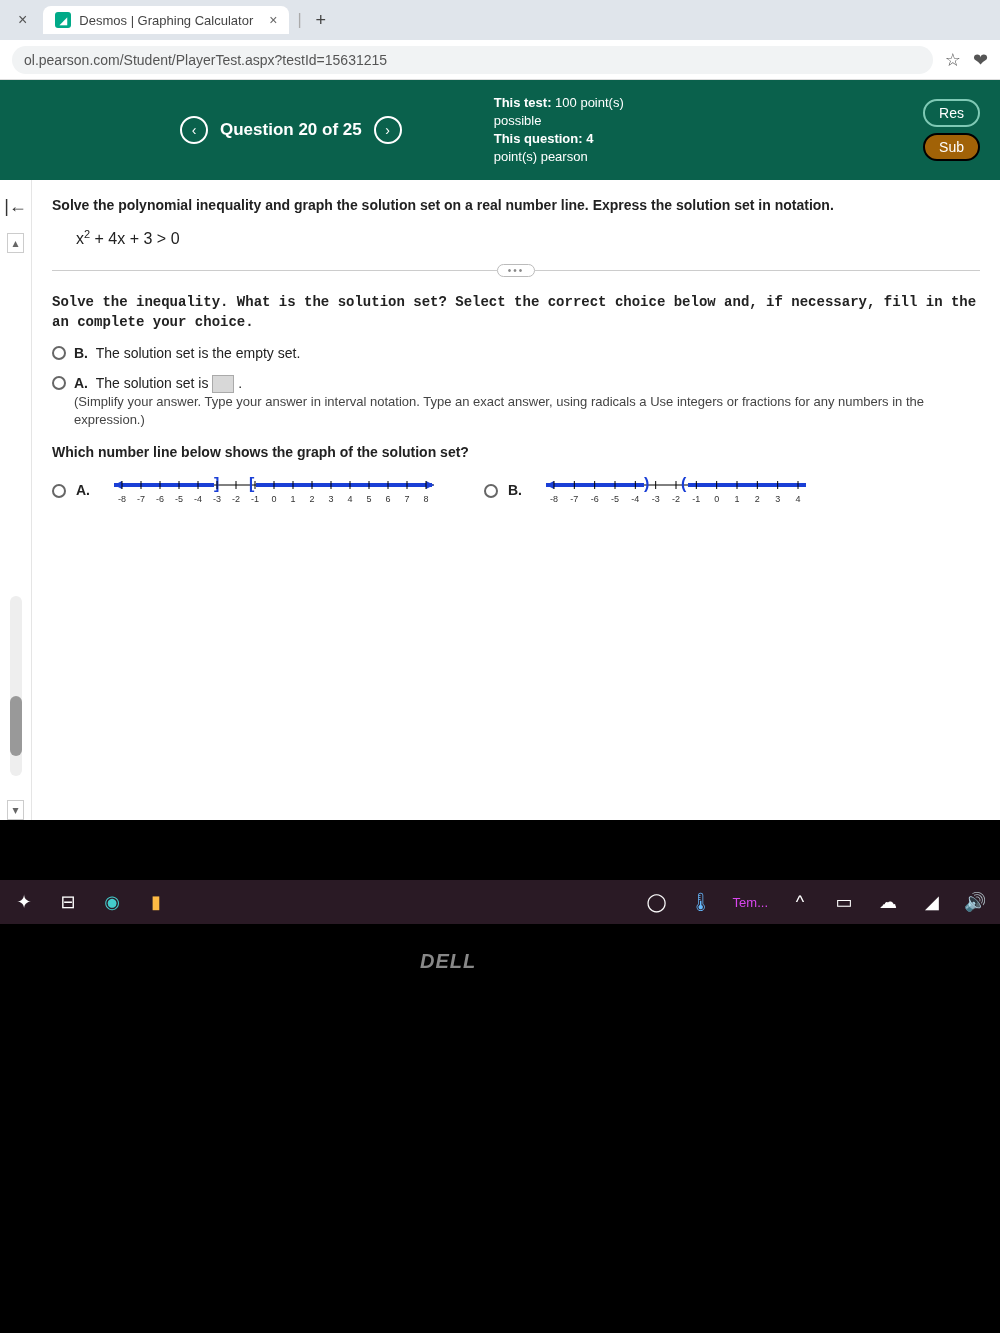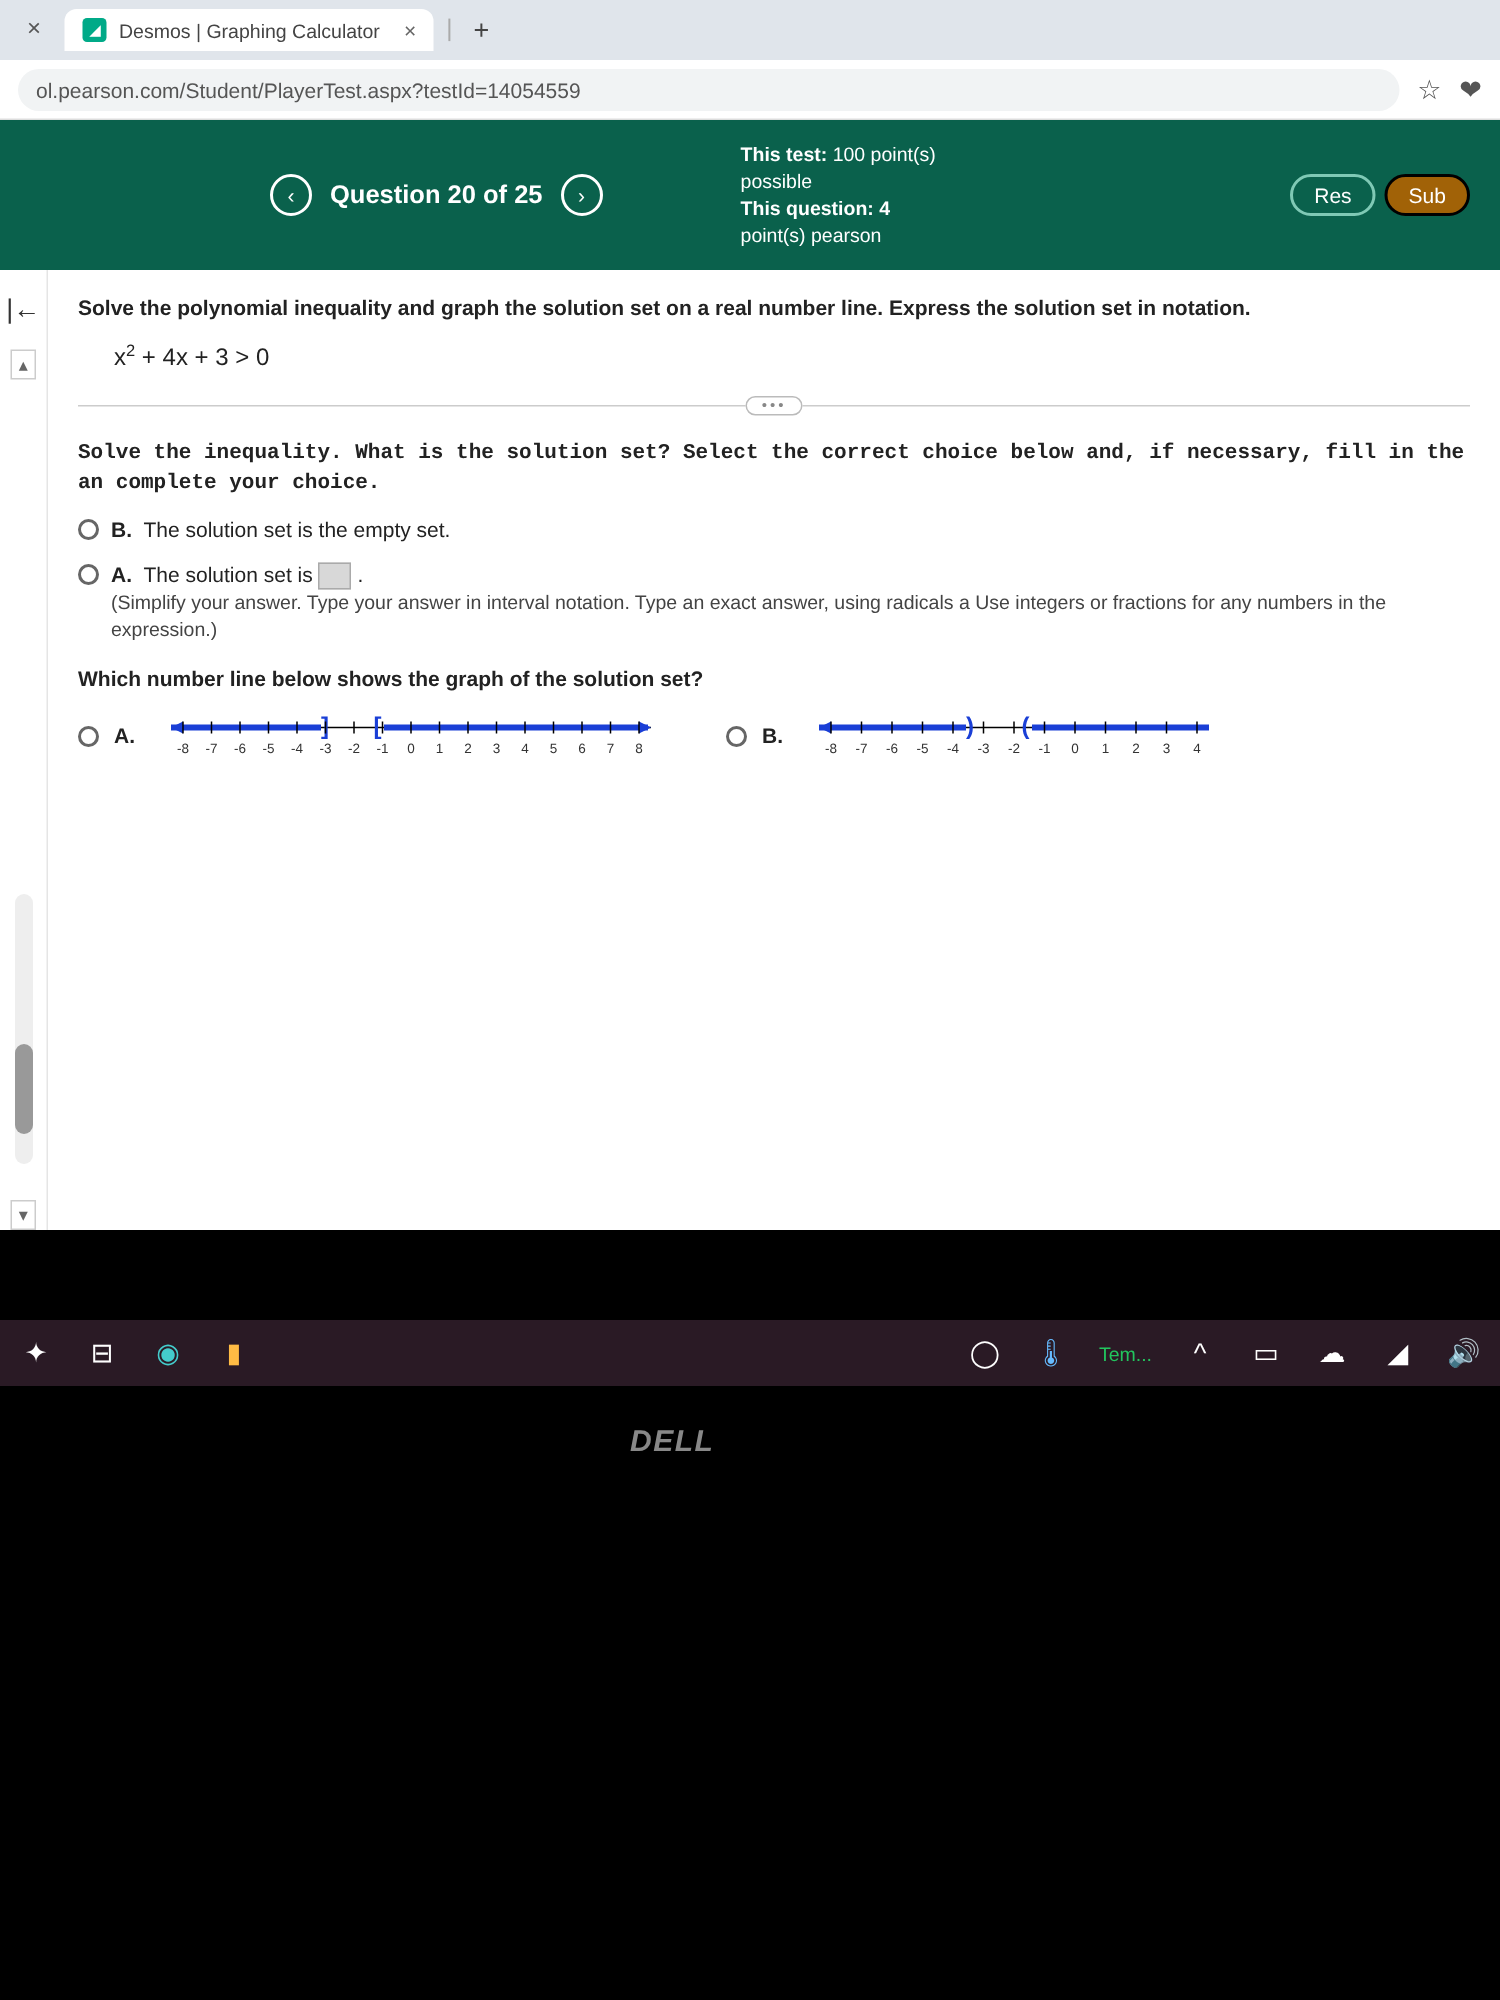--- a/index.html
+++ b/index.html
@@ -28,21 +28,21 @@
     .student-name { font-size: 15px; color: #222; }
     .datetime { font-size: 15px; color: #222; margin-left: 16px; }
     
     
     .question-bar { height: 100px; background: #0a614c; color: #fff; display: flex; align-items: center; padding: 0 20px; gap: 20px; }
     .qbar-center { display: flex; align-items: center; gap: 12px; margin-left: 160px; }
     .nav-btn { width: 28px; height: 28px; border-radius: 50%; border: 2px solid #fff; display: flex; align-items: center; justify-content: center; font-size: 14px; cursor: pointer; color:#fff; }
     .question-label { font-size: 17px; font-weight: bold; }
     .test-info { margin-left: 72px; font-size: 13px; line-height: 1.4; }
     .test-info strong { font-weight: bold; }
-    .action-btns { margin-left: auto; display: flex; flex-direction: row; gap: 6px; }
+    .action-btns { margin-left: auto; display: flex; flex-direction: column; gap: 6px; }
     .pill-btn { border: 2px solid #7fc9b5; border-radius: 16px; padding: 4px 14px; font-size: 14px; background: transparent; color: #fff; text-align: center; cursor: pointer; }
     .pill-btn.dark { background: #a16207; border-color: #000; }
     
     
     .content-wrap { flex: 1; display: flex; background: #fff; overflow: hidden; }
     .left-controls { width: 32px; display: flex; flex-direction: column; align-items: center; padding-top: 16px; gap: 16px; border-right: 1px solid #e5e5e5; }
     .collapse-icon { font-size: 18px; color: #333; cursor: pointer; }
     .scroll-arrow { font-size: 12px; color: #666; cursor: pointer; border:1px solid #ccc; padding:2px 4px; }
     .scrollbar-track { width: 12px; background: #eee; margin-top: auto; margin-bottom: 8px; height: 180px; position: relative; border-radius: 6px; }
     .scrollbar-thumb { width: 12px; height: 60px; background: #999; border-radius: 6px; position: absolute; top: 100px; }
@@ -67,42 +67,42 @@
     
     .which-line { font-weight: bold; margin: 14px 0 10px 0; }
     
     .nl-row { display: flex; gap: 40px; align-items: center; }
     .nl-choice { display: flex; align-items: center; gap: 10px; }
     
     
     .taskbar { position: absolute; top: 880px; left: 0; width: 1000px; height: 44px; background: #2a1a25; display: flex; align-items: center; padding: 0 12px; gap: 20px; }
     .tb-icon { width: 24px; height: 24px; display: flex; align-items: center; justify-content: center; font-size: 18px; color: #fff; }
     .tb-spacer { flex: 1; }
-    .tb-text { color: #22c55e; font-size: 13px; }
+    .tb-text { color: #d946ef; font-size: 13px; }
     
     .dell-logo { position: absolute; top: 950px; left: 420px; color: #888; font-size: 20px; font-style: italic; font-weight: bold; letter-spacing: 1px; }
   </style>
 </head>
 <body>
 
 <div class="screen">
 
   <div class="browser-tabs">
     <span class="tab-close">×</span>
     <div class="tab">
       <span class="tab-icon">◢</span>
       <span>Desmos | Graphing Calculator</span>
       <span class="tab-x">×</span>
     </div>
     <span class="tab-divider">|</span>
     <span class="new-tab">+</span>
   </div>
 
   <div class="address-bar">
-    <div class="url">ol.pearson.com/Student/PlayerTest.aspx?testId=14054559</div>
+    <div class="url">ol.pearson.com/Student/PlayerTest.aspx?testId=15631215</div>
     <span class="addr-icon">☆</span>
     <span class="addr-icon">❤</span>
   </div>
 
 
   <div class="question-bar">
     <div class="qbar-center">
       <div class="nav-btn">‹</div>
       <span class="question-label">Question 20 of 25</span>
       <div class="nav-btn">›</div>

